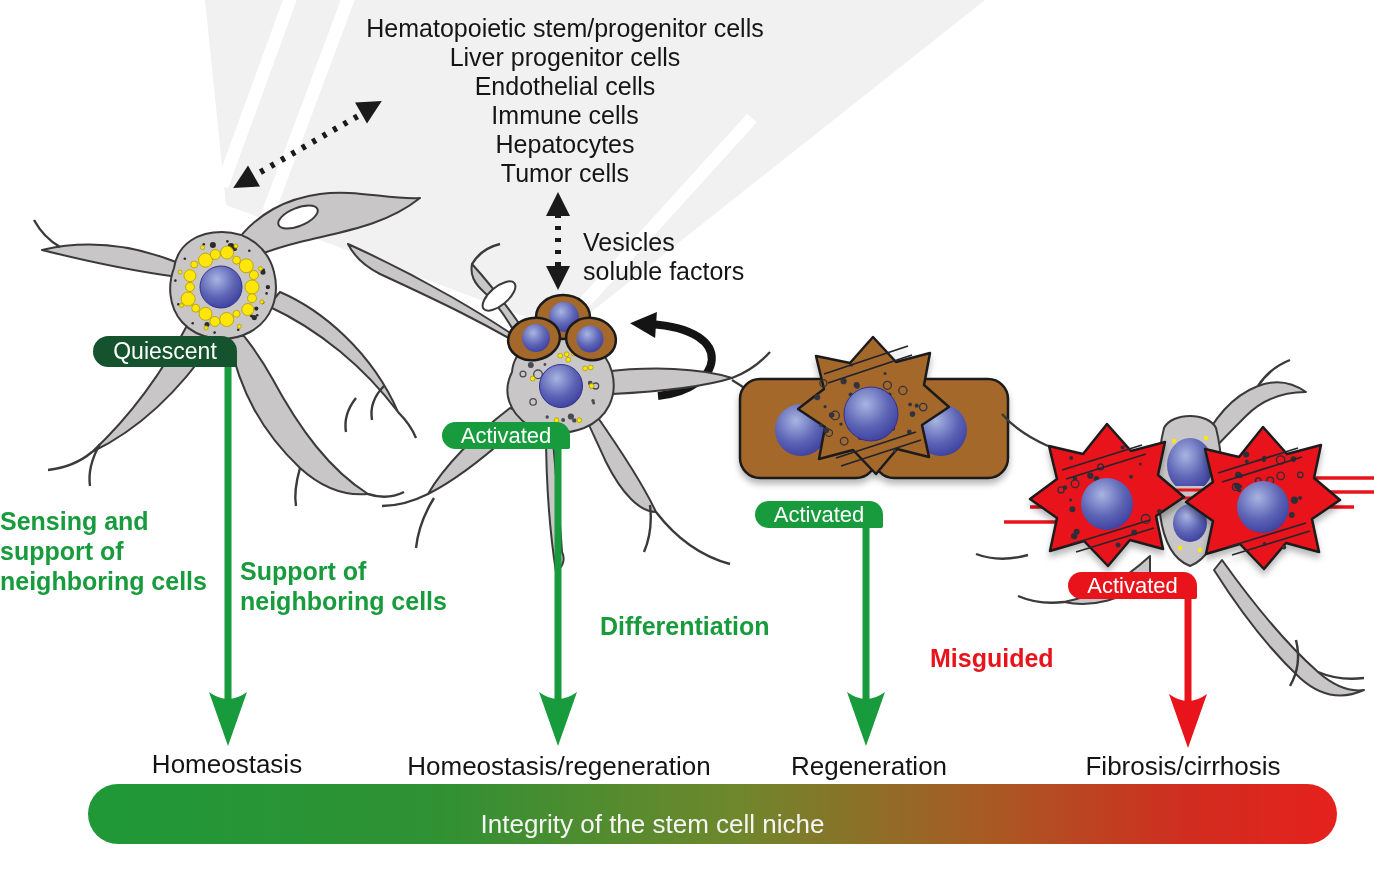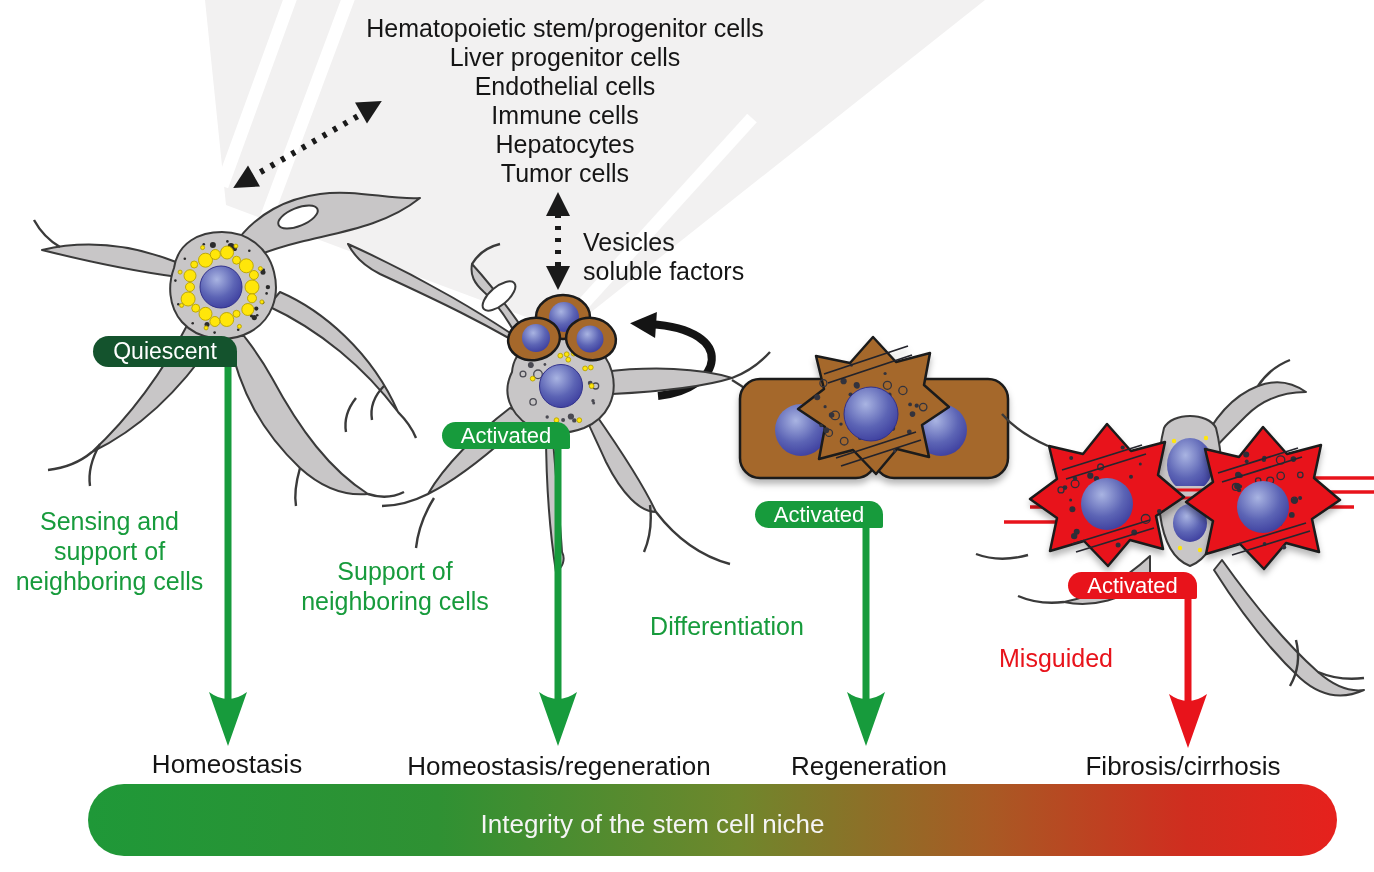--- a/index.html
+++ b/index.html
@@ -8,31 +8,31 @@
   #art{position:absolute;left:0;top:0;z-index:1;}
   .txt{position:absolute;z-index:2;}
   .cell-list{left:265px;top:14px;width:600px;text-align:center;font-size:25px;line-height:29px;color:#151515;}
   .signals{left:583px;top:228px;width:300px;text-align:left;font-size:25px;line-height:29px;color:#151515;}
   .pill{position:absolute;z-index:3;color:#fff;text-align:center;font-size:22px;
         border-radius:16px 16px 2px 16px;box-sizing:border-box;}
   .pill1{left:93px;top:336px;width:144px;height:31px;line-height:31px;font-size:23px;}
   .pill2{left:442px;top:422px;width:128px;height:27px;line-height:27px;}
   .pill3{left:755px;top:501px;width:128px;height:27px;line-height:27px;}
   .pill4{left:1068px;top:572px;width:129px;height:27px;line-height:27px;}
-  .ann{position:absolute;z-index:2;text-align:center;font-size:25px;line-height:30px;}
+  .ann{position:absolute;z-index:2;text-align:left;font-size:25px;line-height:30px;font-weight:bold;}
   .ann1{left:0;top:506px;width:219px;}
   .ann2{left:240px;top:556px;width:310px;}
   .ann3{left:600px;top:611px;width:254px;}
   .ann4{left:930px;top:643px;width:252px;}
   .outcome{position:absolute;z-index:2;text-align:center;font-size:26px;color:#141414;}
   .o1{left:57px;top:749px;width:340px;}
   .o2{left:379px;top:751px;width:360px;}
   .o3{left:699px;top:751px;width:340px;}
   .o4{left:1013px;top:751px;width:340px;}
-  .bar{position:absolute;z-index:2;left:88px;top:784px;width:1249px;height:72px;border-radius:40px;
+  .bar{position:absolute;z-index:2;left:88px;top:784px;width:1249px;height:60px;border-radius:40px;
        background:linear-gradient(90deg,var(--g1,#1f9838) 0%,#2f9133 28%,#6f872c 52%,#a85a24 72%,#d02d1f 88%,var(--g2,#e6211d) 100%);
        color:#f5f5f5;font-size:26px;line-height:80px;text-align:center;box-sizing:border-box;padding-right:120px;}
   .shadow{filter:drop-shadow(0 5px 3px rgba(0,0,0,0.28));}
 </style>
 </head>
 <body>
 
 <div id="stage">
 
 <svg id="art" width="1374" height="872" viewBox="0 0 1374 872" xmlns="http://www.w3.org/2000/svg">

